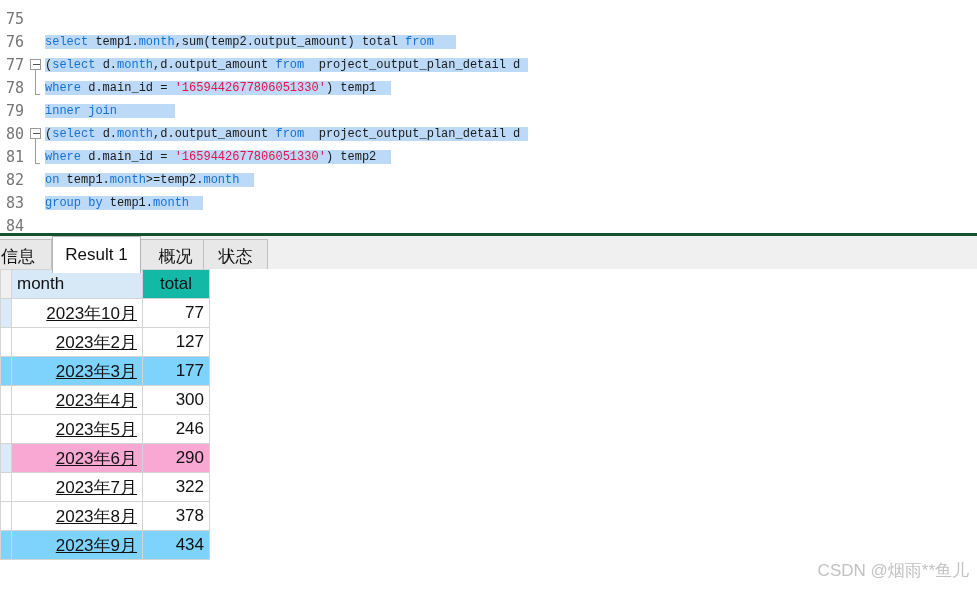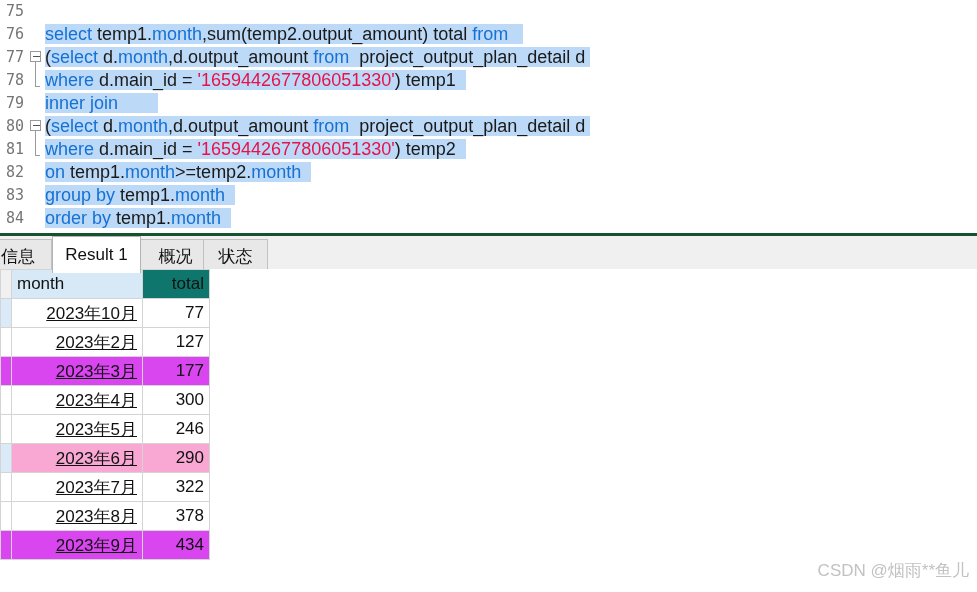--- a/index.html
+++ b/index.html
@@ -8,21 +8,21 @@
     margin: 0; padding: 0;
     width: 977px; height: 592px;
     overflow: hidden;
     background: #ffffff;
     font-family: "Liberation Sans", "DejaVu Sans", sans-serif;
   }
 
   
   #editor {
     position: absolute;
-    left: 0; top: 0;
+    left: 0; top: 8px;
     width: 977px; height: 285px;
     background: #ffffff;
     overflow: hidden;
   }
   .code-line {
     position: relative;
     height: 23px;
     display: flex;
     align-items: center;
     white-space: pre;
@@ -71,22 +71,22 @@
     background: #9a9a9a;
   }
   .fold-foot:after {
     content: "";
     position: absolute;
     left: 0px; top: 6px;
     width: 5px; height: 1px;
     background: #9a9a9a;
   }
   .code-text {
-    font-family: Liberation Sans, sans-serif;
-    font-size: 18px;
+    font-family: Liberation Mono, monospace;
+    font-size: 12px;
     line-height: 23px;
     color: #1a1a1a;
     white-space: pre;
   }
   .sel { background: #bcd9f7; }
   .kw  { color: #1571d4; }
   .str { color: #e8124a; }
 
   
   #tabbar {
@@ -138,25 +138,25 @@
     padding: 0 5px;
     font-weight: normal;
     overflow: hidden;
     white-space: nowrap;
   }
   col.c-ind   { width: 9px; }
   col.c-month { width: 131px; }
   col.c-total { width: 67px; }
   th.hdr-ind  { background: #f0f0f0; padding: 0; border-left: none; }
   th.hdr-month{ background: #d7e8f7; text-align: left; }
-  th.hdr-total{ background: #0f766e; text-align: right; }
+  th.hdr-total{ background: #14b8a6; text-align: center; }
   td.ind      { background: #ffffff; padding: 0; border-left: none; }
   td.c-month  { text-align: right; text-decoration: underline; }
   td.c-total  { text-align: right; }
-  tr.alt td   { background: #d946ef; }
+  tr.alt td   { background: #7dd3fc; }
   tr.hl  td   { background: #f9a8d4; }
   tr.hl  td.ind { background: #dbeaf8; }
   tr.cur td.ind { background: #dbeaf8; }
 
   
   #watermark {
     position: absolute;
     right: 8px; bottom: 10px;
     font-size: 17px;
     color: #c2c2c2;
@@ -169,21 +169,21 @@
 <div id="editor">
     <div class="code-line"><div class="gutter">75</div><div class="foldcell"></div><div class="code-text"></div></div>
     <div class="code-line"><div class="gutter">76</div><div class="foldcell"></div><div class="code-text"><span class="kw sel">select </span><span class="sel">temp1.</span><span class="kw sel">month</span><span class="sel">,sum(temp2.output_amount) total </span><span class="kw sel">from</span><span class="sel">   </span></div></div>
     <div class="code-line"><div class="gutter">77</div><div class="foldcell"><div class="fold-box"></div><div class="fold-stem"></div></div><div class="code-text"><span class="sel">(</span><span class="kw sel">select </span><span class="sel">d.</span><span class="kw sel">month</span><span class="sel">,d.output_amount </span><span class="kw sel">from</span><span class="sel">  project_output_plan_detail d </span></div></div>
     <div class="code-line"><div class="gutter">78</div><div class="foldcell"><div class="fold-foot"></div></div><div class="code-text"><span class="kw sel">where</span><span class="sel"> d.main_id = </span><span class="str sel">'1659442677806051330'</span><span class="sel">) temp1  </span></div></div>
     <div class="code-line"><div class="gutter">79</div><div class="foldcell"></div><div class="code-text"><span class="kw sel">inner join</span><span class="sel">        </span></div></div>
     <div class="code-line"><div class="gutter">80</div><div class="foldcell"><div class="fold-box"></div><div class="fold-stem"></div></div><div class="code-text"><span class="sel">(</span><span class="kw sel">select </span><span class="sel">d.</span><span class="kw sel">month</span><span class="sel">,d.output_amount </span><span class="kw sel">from</span><span class="sel">  project_output_plan_detail d </span></div></div>
     <div class="code-line"><div class="gutter">81</div><div class="foldcell"><div class="fold-foot"></div></div><div class="code-text"><span class="kw sel">where</span><span class="sel"> d.main_id = </span><span class="str sel">'1659442677806051330'</span><span class="sel">) temp2  </span></div></div>
     <div class="code-line"><div class="gutter">82</div><div class="foldcell"></div><div class="code-text"><span class="kw sel">on </span><span class="sel">temp1.</span><span class="kw sel">month</span><span class="sel">&gt;=temp2.</span><span class="kw sel">month</span><span class="sel">  </span></div></div>
     <div class="code-line"><div class="gutter">83</div><div class="foldcell"></div><div class="code-text"><span class="kw sel">group by </span><span class="sel">temp1.</span><span class="kw sel">month</span><span class="sel">  </span></div></div>
-    <div class="code-line"><div class="gutter">84</div><div class="foldcell"></div><div class="code-text"><span class="kw sel">order by </span><span class="sel">temp1.</span><span class="kw sel">month</span><span class="sel">  </span></div></div>
+    <div class="code-line"><div class="gutter">84</div><div class="foldcell"></div></div>
     <div class="code-line"><div class="gutter">85</div><div class="foldcell"></div><div class="code-text"></div></div>
   </div>
 
 <div id="tabbar">
     <div class="tab" style="left: -16px; width: 68px;">
       <span>信息</span>
     </div>
     <div class="tab active" style="left: 52px; width: 89px;">
       <span>Result 1</span>
     </div>

